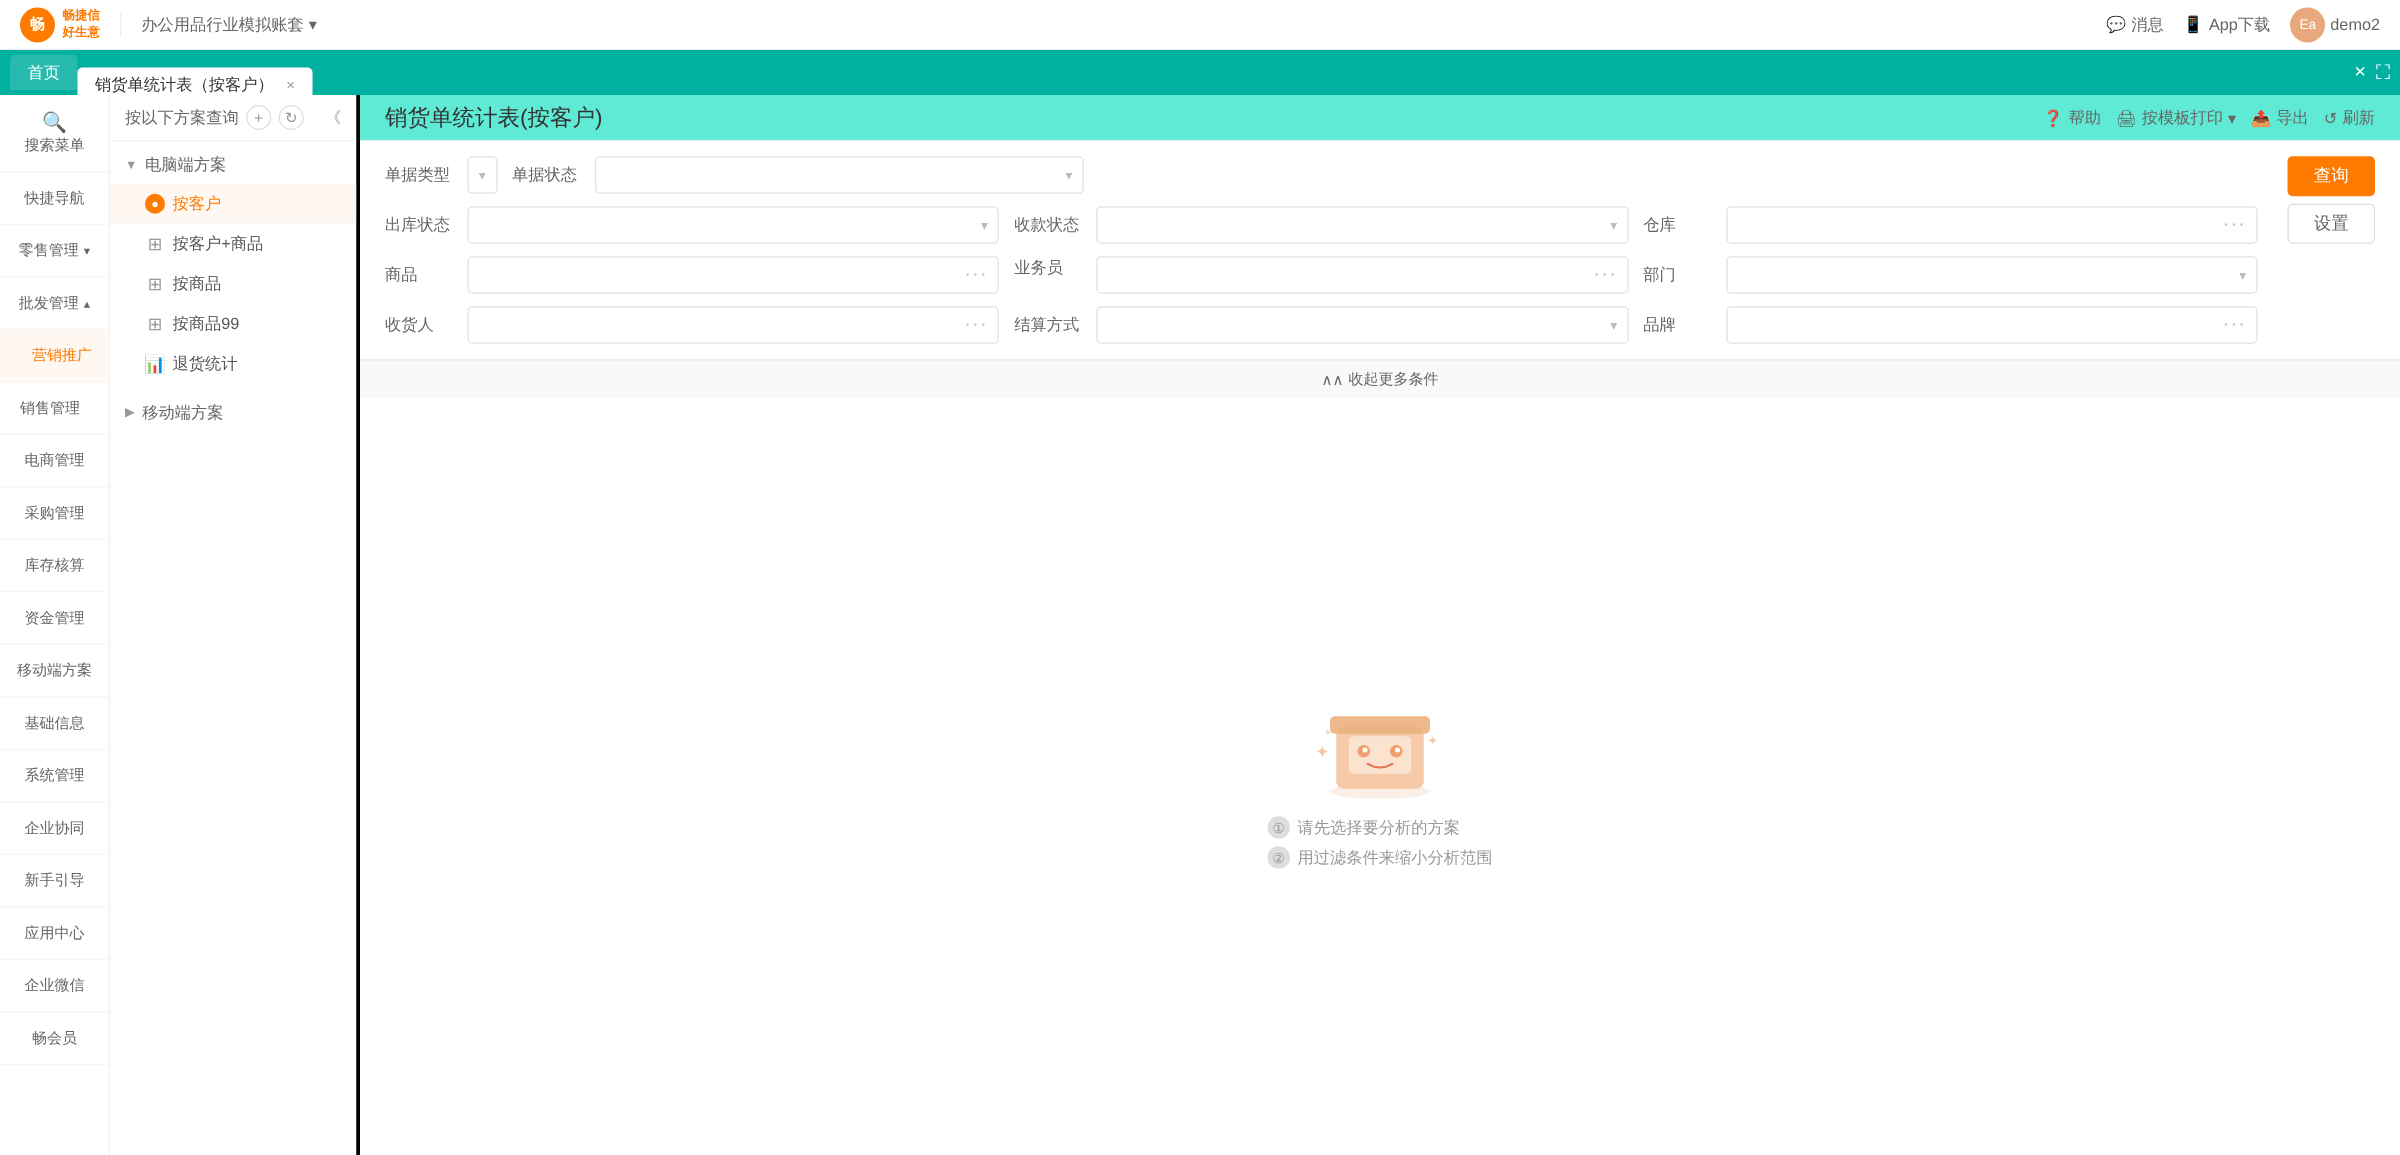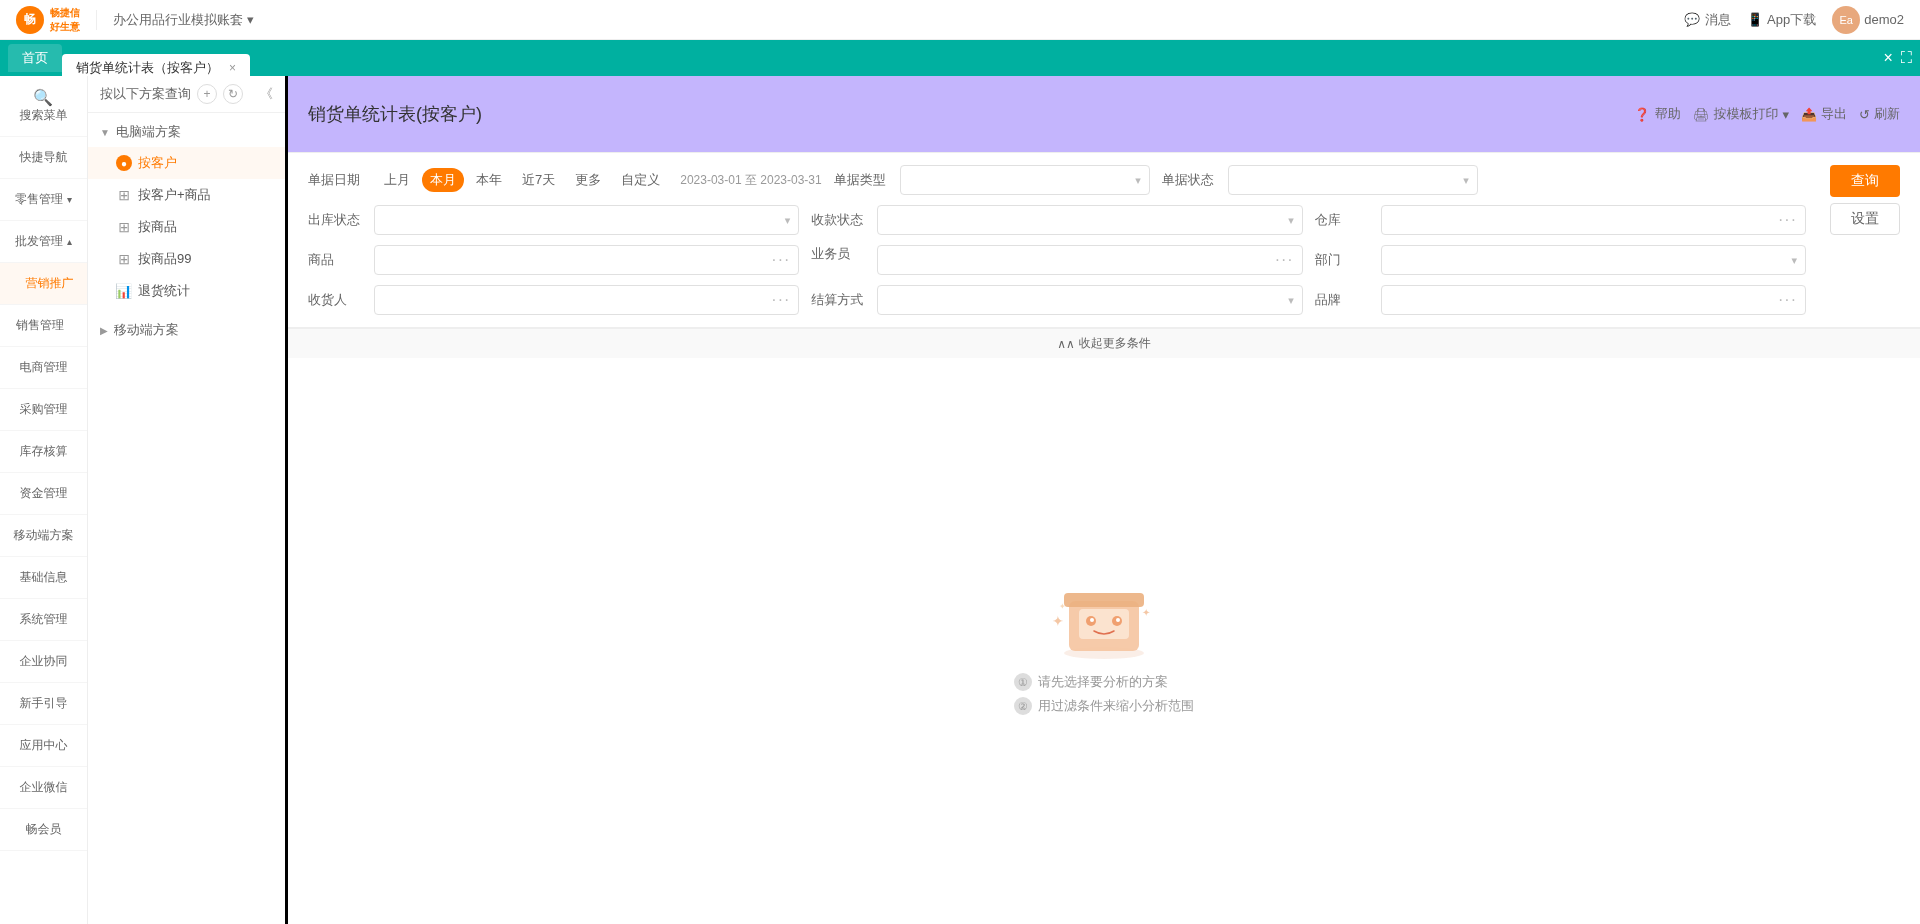--- a/index.html
+++ b/index.html
@@ -154,22 +154,22 @@
     
     .right-panel {
       flex: 1;
       display: flex;
       flex-direction: column;
       overflow: hidden;
     }
 
     
     .page-header {
-      background: #c4b5fd;
-      padding: 26px 20px;
+      background: #5eead4;
+      padding: 6px 20px;
       display: flex;
       align-items: center;
       justify-content: space-between;
       border-bottom: 1px solid #eee;
       flex-shrink: 0;
     }
     .page-title { font-size: 18px; color: #333; font-weight: 500; }
     .page-header-actions { display: flex; align-items: center; gap: 12px; }
     .header-action-btn {
       display: flex; align-items: center; gap: 4px;
@@ -465,32 +465,20 @@
           </button>
         </div>
       </div>
 
       <div class="filter-area">
         <div style="display:flex; gap:12px;">
           <div style="flex:1;">
 
             <div style="display:grid; grid-template-columns: auto 1fr 1fr 1fr; gap:12px; align-items:center; margin-bottom:10px;">
 
-              <div style="display:flex; align-items:center; gap:8px; grid-column: 1;">
-                <span class="filter-label">单据日期</span>
-                <div class="date-tabs">
-                  <button class="date-tab">上月</button>
-                  <button class="date-tab active">本月</button>
-                  <button class="date-tab">本年</button>
-                  <button class="date-tab">近7天</button>
-                  <button class="date-tab">更多</button>
-                  <button class="date-tab">自定义</button>
-                </div>
-                <span class="date-range-text">2023-03-01 至 2023-03-31</span>
-              </div>
 
               <div style="display:flex; align-items:center; gap:6px;">
                 <span class="filter-label">单据类型</span>
                 <div class="filter-control">
                   <span class="filter-control-text"></span>
                   <span class="dropdown-arrow">▾</span>
                 </div>
               </div>
 
               <div style="display:flex; align-items:center; gap:6px;">

